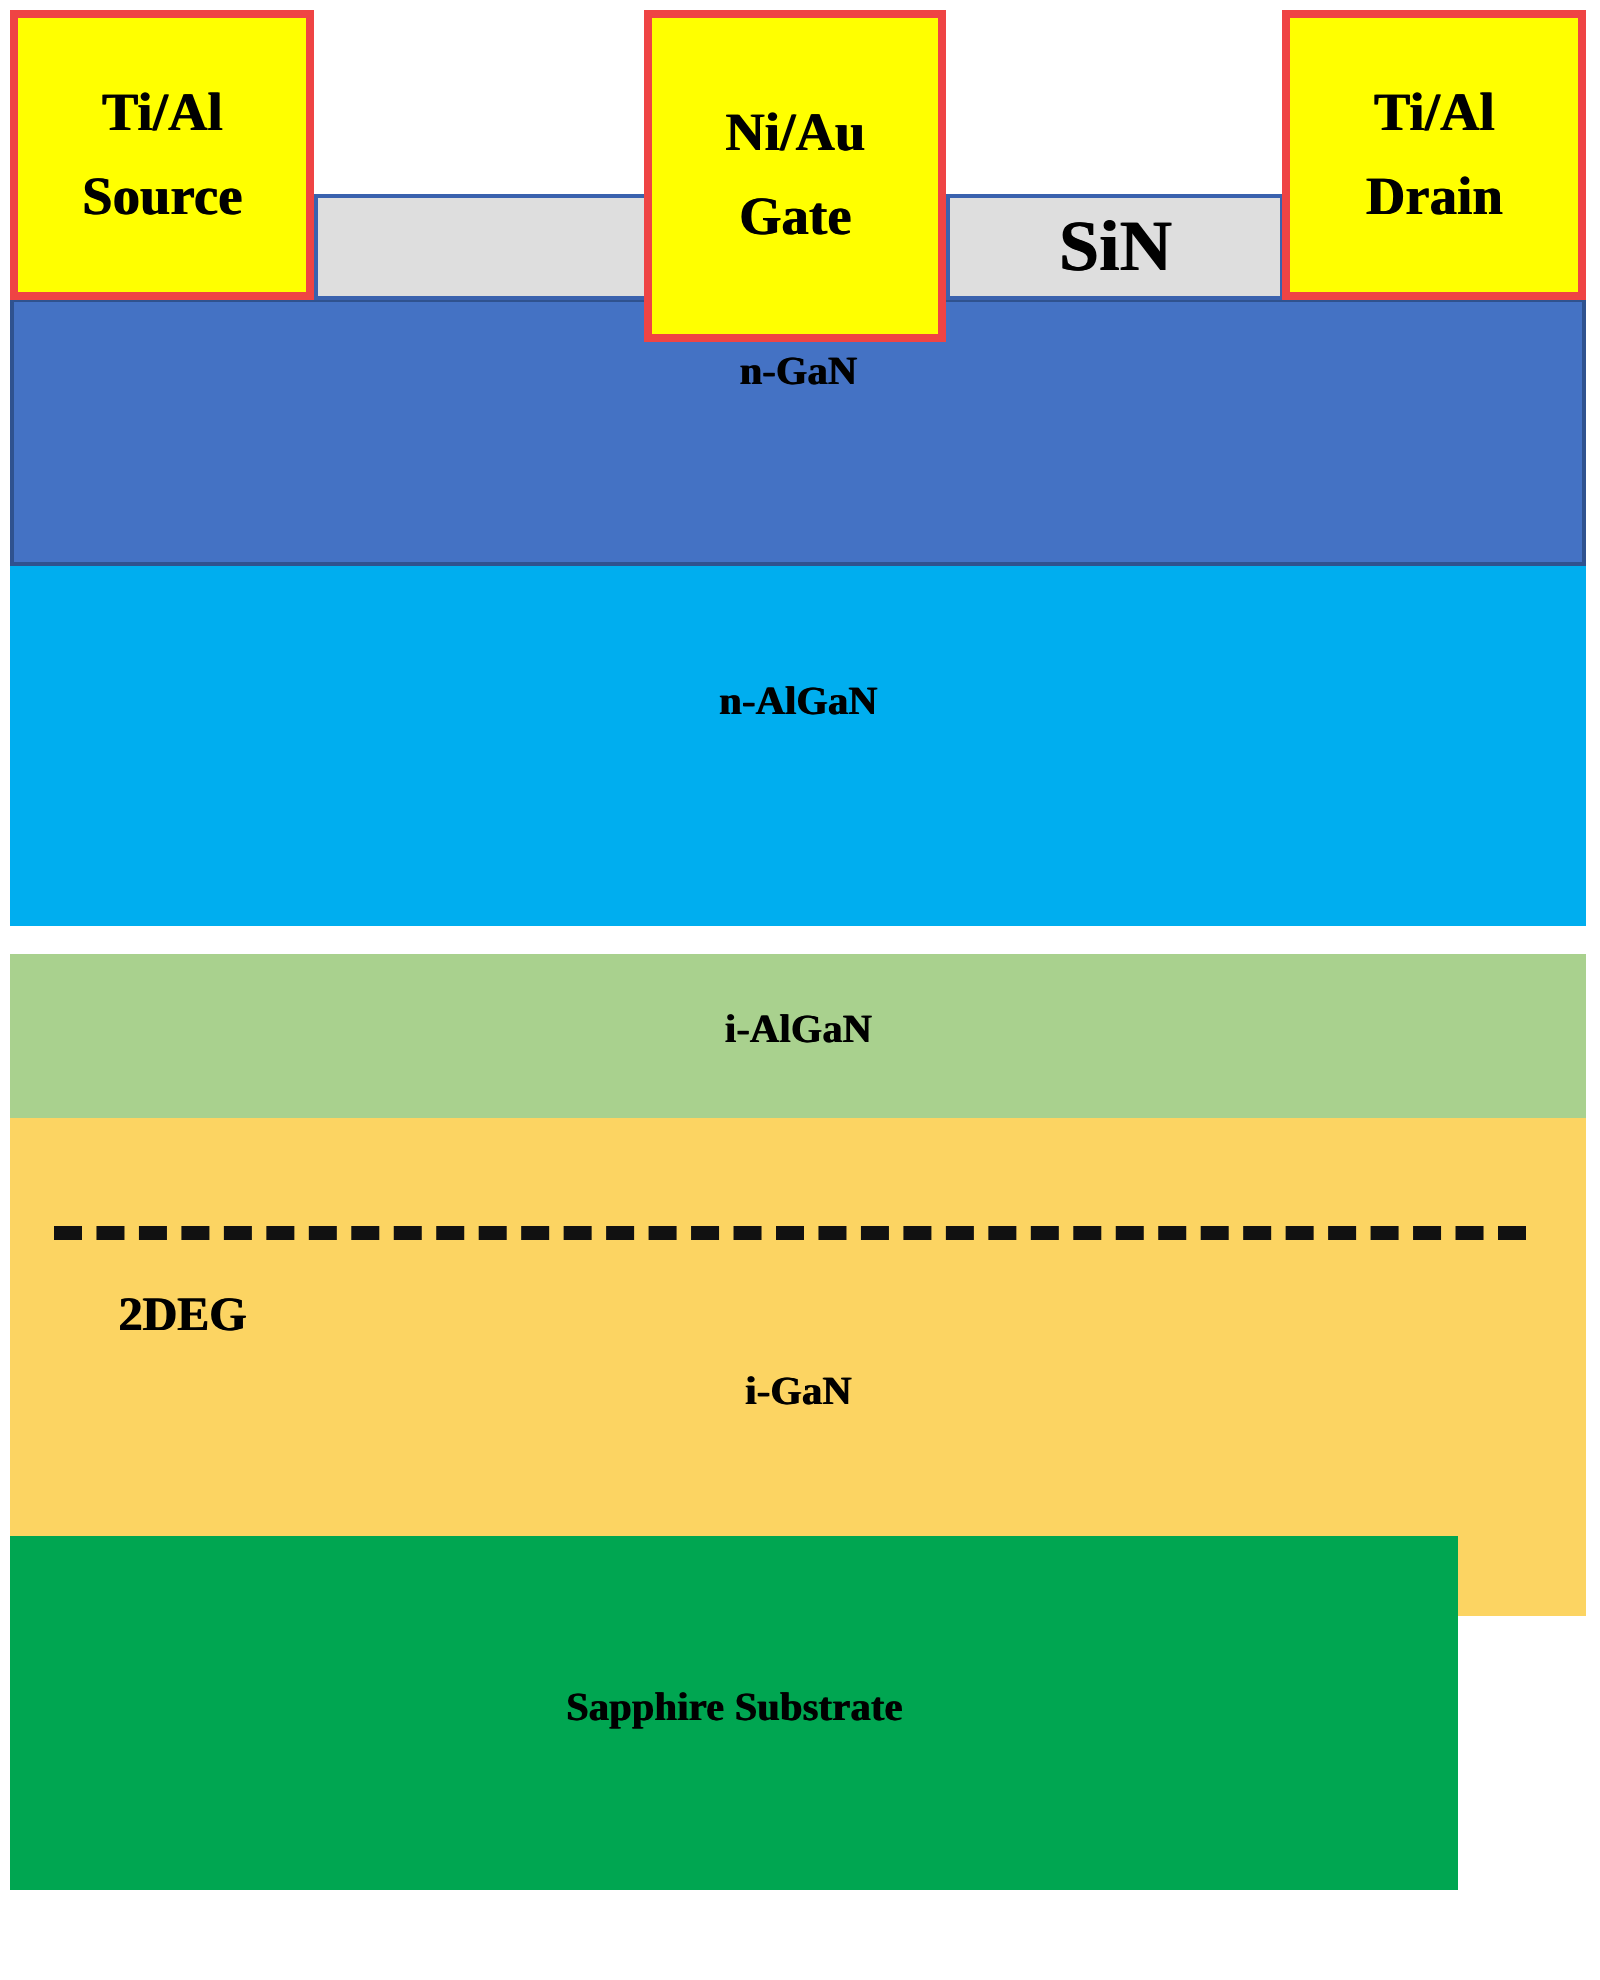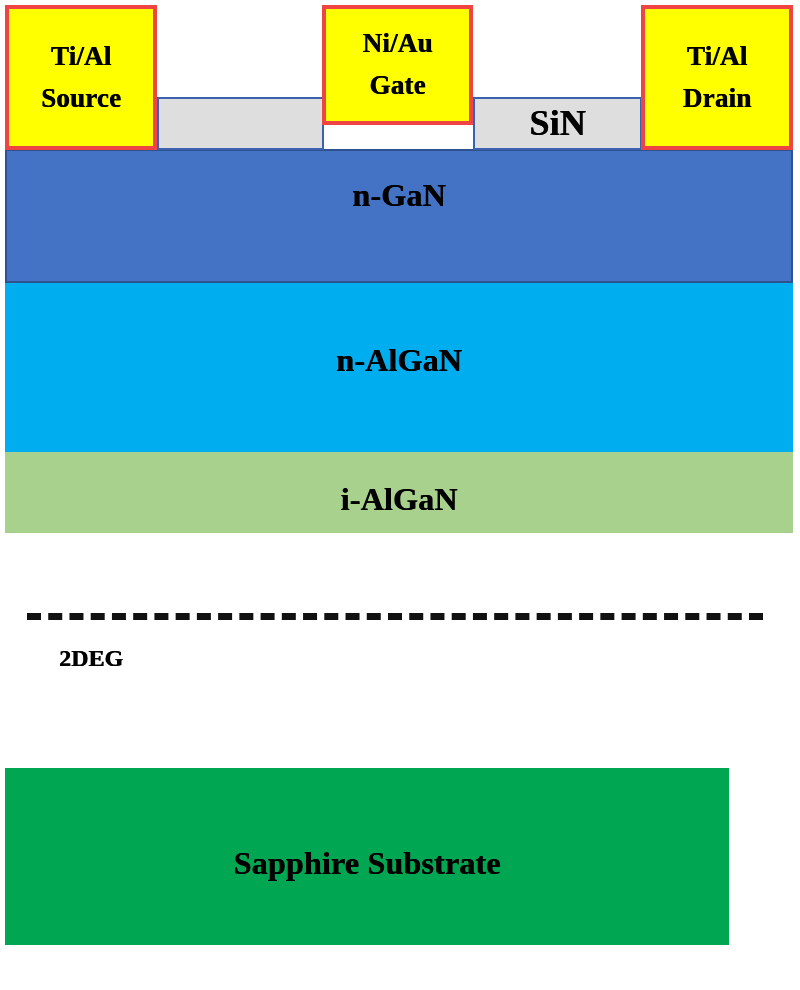--- a/index.html
+++ b/index.html
@@ -47,21 +47,21 @@
   .passivation {
     background: #DEDEDE;
     border: 2px solid #3A62AE;
     z-index: 4;
   }
   .passivation .blk-label { font-size: 36px; }
 
   
   .layer { z-index: 2; }
   .layer .blk-label {
-    font-size: 32px;
+    font-size: 20px;
     position: absolute;
     left: 0;
     right: 0;
   }
 
   .layer-ngan    { background: #4472C4; border: 2px solid #2F528F; }
   .layer-nalgan  { background: #00AEEF; }
   .layer-ialgan  { background: #A9D18E; }
   .layer-igan    { background: #FCD462; }
   .layer-sapph   { background: #00A651; }
@@ -88,24 +88,27 @@
 <div id="device-diagram">
 
   <div class="block layer layer-ngan" style="left:5px; top:149px; width:788px; height:134px;">
     <span class="blk-label" style="top:20px;">n-GaN</span>
   </div>
 
   <div class="block layer layer-nalgan" style="left:5px; top:283px; width:788px; height:180px;">
     <span class="blk-label" style="top:53px;">n-AlGaN</span>
   </div>
 
-  <div class="block layer layer-ialgan" style="left:5px; top:452px; width:788px; height:81px;">
+  <div class="block layer layer-ialgan" style="left:5px; top:477px; width:788px; height:97px;">
     <span class="blk-label" style="top:23px;">i-AlGaN</span>
   </div>
 
+  <div class="block layer layer-igan" style="left:5px; top:559px; width:788px; height:249px;">
+    <span class="blk-label" style="top:122px;">i-GaN</span>
+  </div>
 
   <div class="block layer layer-sapph" style="left:5px; top:768px; width:724px; height:177px;">
     <span class="blk-label" style="top:71px;">Sapphire Substrate</span>
   </div>
 
   <div class="deg-line" style="left:27px; top:613px; width:736px;"></div>
 
   <div class="deg-label" style="left:59px; top:645px;">2DEG</div>
 
   <div class="block passivation" style="left:157px; top:97px; width:167px; height:53px;">
@@ -114,21 +117,21 @@
 
   <div class="block passivation" style="left:473px; top:97px; width:169px; height:53px;">
     <span class="blk-label">SiN</span>
   </div>
 
   <div class="block electrode" style="left:5px; top:5px; width:152px; height:145px;">
     <span class="blk-label">Ti/Al
 Source</span>
   </div>
 
-  <div class="block electrode" style="left:322px; top:5px; width:151px; height:120px;">
+  <div class="block electrode" style="left:322px; top:5px; width:151px; height:166px;">
     <span class="blk-label">Ni/Au
 Gate</span>
   </div>
 
   <div class="block electrode" style="left:641px; top:5px; width:152px; height:145px;">
     <span class="blk-label">Ti/Al
 Drain</span>
   </div>
 
 </div>

